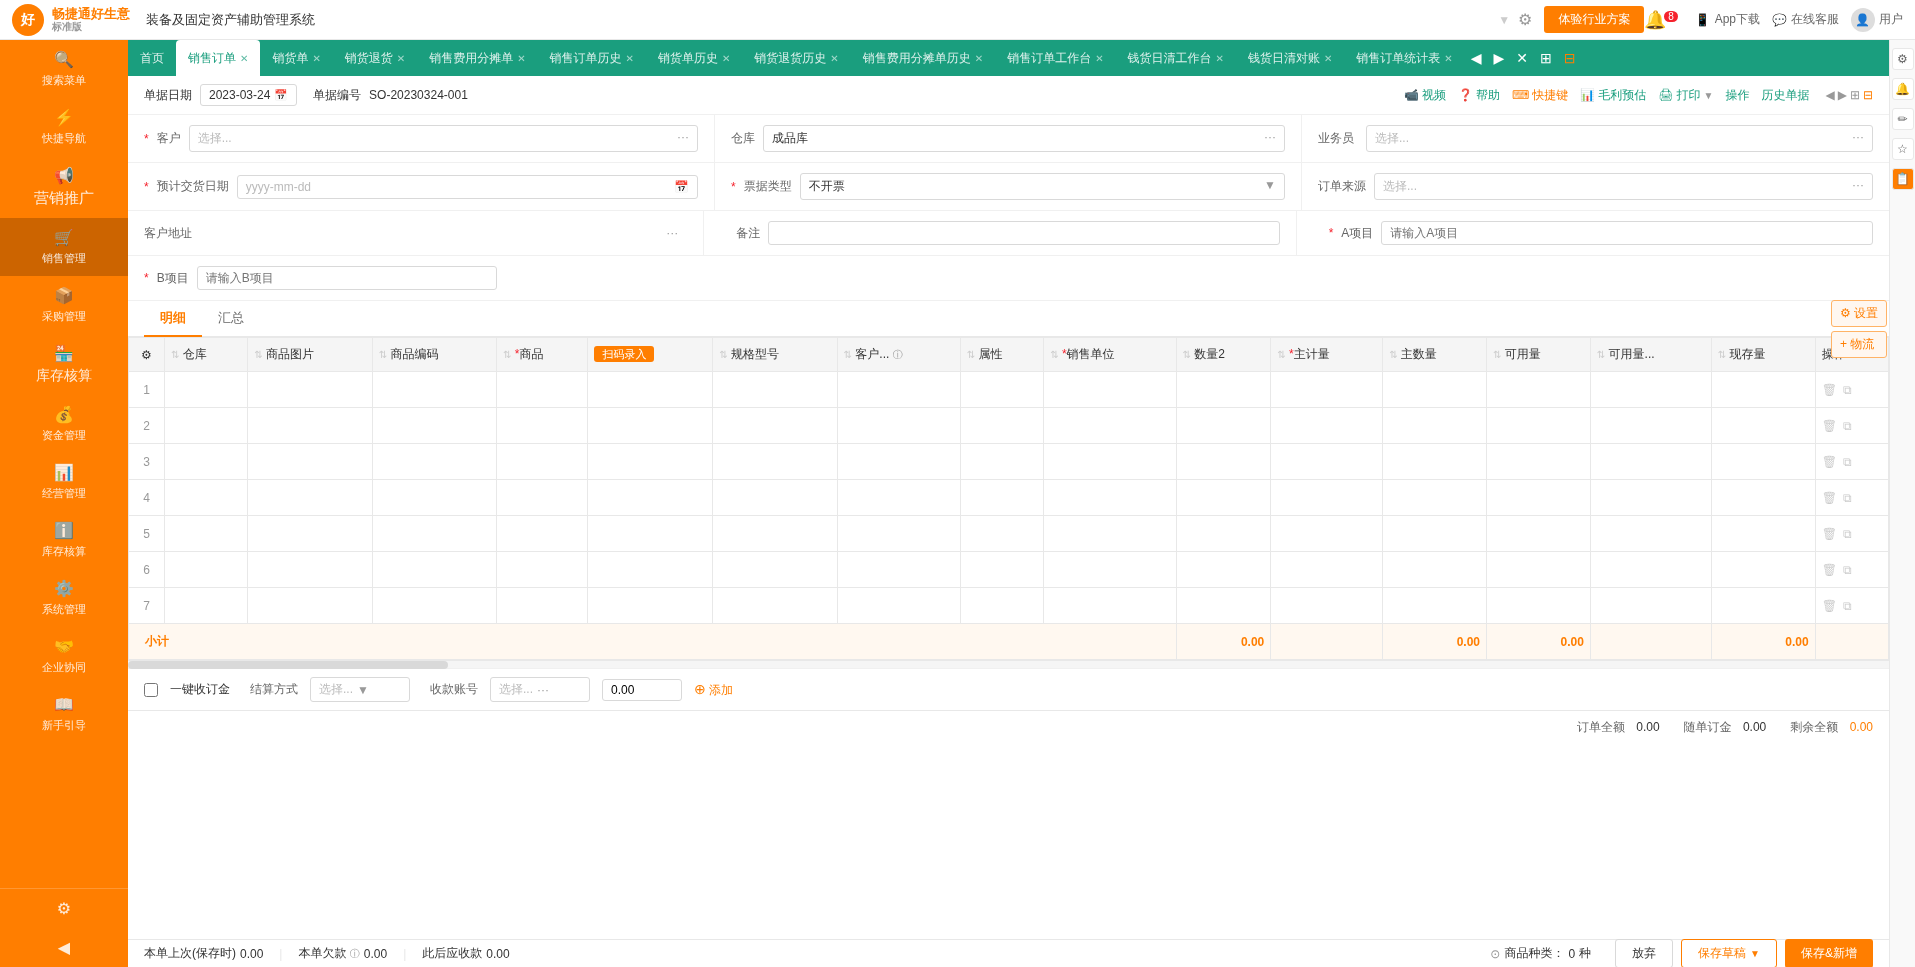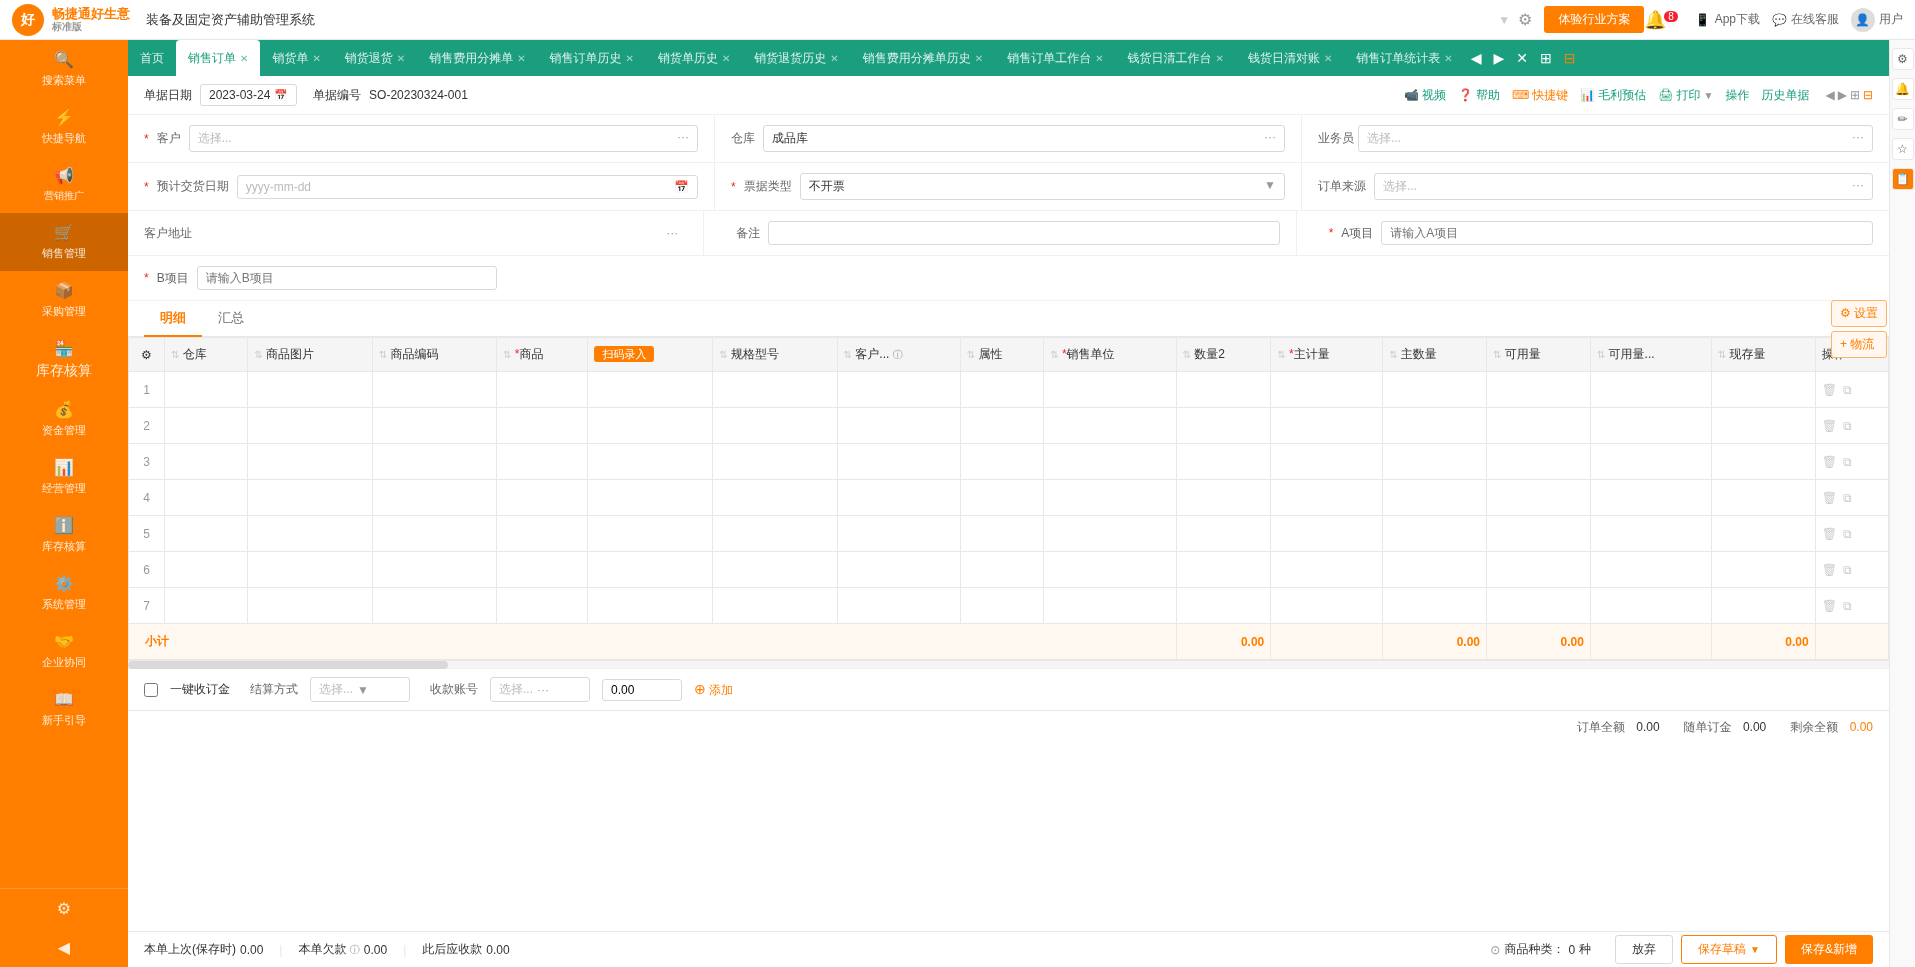--- a/index.html
+++ b/index.html
@@ -6,21 +6,21 @@
     body { font-family: 'Microsoft YaHei', Arial, sans-serif; font-size: 12px; background: #f0f2f5; color: #333; overflow: hidden; }
 
     
     .app-container { display: flex; flex-direction: column; height: 967px; width: 1915px; }
     .top-bar { height: 40px; background: #fff; display: flex; align-items: center; padding: 0 12px; border-bottom: 1px solid #e8e8e8; flex-shrink: 0; }
     .main-area { display: flex; flex: 1; overflow: hidden; }
     .sidebar { width: 128px; background: #ff7e00; flex-shrink: 0; display: flex; flex-direction: column; color: #fff; }
     .content { flex: 1; display: flex; flex-direction: column; overflow: hidden; background: #b91c1c; }
     .tab-bar { height: 36px; background: #1a9e7e; display: flex; align-items: center; flex-shrink: 0; overflow: hidden; }
     .main-content { flex: 1; background: #fff; overflow: auto; padding: 0; }
-    .bottom-bar { height: 36px; background: #fff; border-top: 1px solid #e8e8e8; display: flex; align-items: center; padding: 0 16px; flex-shrink: 0; font-size: 12px; color: #333; }
+    .bottom-bar { height: 28px; background: #fff; border-top: 1px solid #e8e8e8; display: flex; align-items: center; padding: 0 16px; flex-shrink: 0; font-size: 12px; color: #333; }
 
     
     .logo-area { display: flex; align-items: center; gap: 8px; margin-right: 16px; }
     .logo-icon { width: 32px; height: 32px; background: #ff7e00; border-radius: 50%; display: flex; align-items: center; justify-content: center; color: #fff; font-size: 14px; font-weight: bold; }
     .logo-text { font-size: 13px; color: #ff7e00; font-weight: bold; line-height: 1.2; }
     .system-title { font-size: 13px; color: #333; flex: 1; }
     .top-actions { display: flex; align-items: center; gap: 12px; font-size: 12px; color: #666; }
     .btn-orange { background: #ff7e00; color: #fff; border: none; padding: 5px 14px; border-radius: 3px; cursor: pointer; font-size: 12px; }
     .badge { background: #f5222d; color: #fff; border-radius: 8px; padding: 0 4px; font-size: 10px; position: relative; top: -6px; left: -6px; }
     .sidebar-item { display: flex; flex-direction: column; align-items: center; padding: 10px 4px; cursor: pointer; color: rgba(255,255,255,0.85); font-size: 11px; gap: 4px; }
@@ -120,21 +120,21 @@
           <div class="sidebar-item">
             <span class="icon">🔍</span>
             <span style="font-size:11px;">搜索菜单</span>
           </div>
           <div class="sidebar-item">
             <span class="icon">⚡</span>
             <span style="font-size:11px;">快捷导航</span>
           </div>
           <div class="sidebar-item">
             <span class="icon">📢</span>
-            <span style="font-size:10px;">营销推广</span>
+            <span style="font-size:15px;">营销推广</span>
           </div>
           <div class="sidebar-item active">
             <span class="icon">🛒</span>
             <span style="font-size:11px;">销售管理</span>
           </div>
           <div class="sidebar-item">
             <span class="icon">📦</span>
             <span style="font-size:11px;">采购管理</span>
           </div>
           <div class="sidebar-item">
@@ -297,21 +297,21 @@
               <span style="color:#999;">···</span>
             </div>
           </div>
           <div style="display:flex;align-items:center;gap:8px;padding:10px 16px;border-right:1px solid #f0f0f0;">
             <span style="color:#666;font-size:12px;">仓库</span>
             <div style="flex:1;border:1px solid #d9d9d9;border-radius:3px;padding:4px 8px;color:#333;font-size:12px;cursor:pointer;display:flex;justify-content:space-between;">
               <span>成品库</span>
               <span style="color:#999;">···</span>
             </div>
           </div>
-          <div style="display:flex;align-items:center;gap:4px;padding:10px 16px;">
+          <div style="display:flex;align-items:center;gap:12px;padding:10px 16px;">
             <span style="color:#666;font-size:12px;">业务员</span>
             <div style="flex:1;border:1px solid #d9d9d9;border-radius:3px;padding:4px 8px;color:#bbb;font-size:12px;cursor:pointer;display:flex;justify-content:space-between;">
               <span>选择...</span>
               <span style="color:#999;">···</span>
             </div>
           </div>
         </div>
 
         <div style="display:grid;grid-template-columns:1fr 1fr 1fr;gap:0;border-bottom:1px solid #f0f0f0;">
           <div style="display:flex;align-items:center;gap:8px;padding:10px 16px;border-right:1px solid #f0f0f0;">

